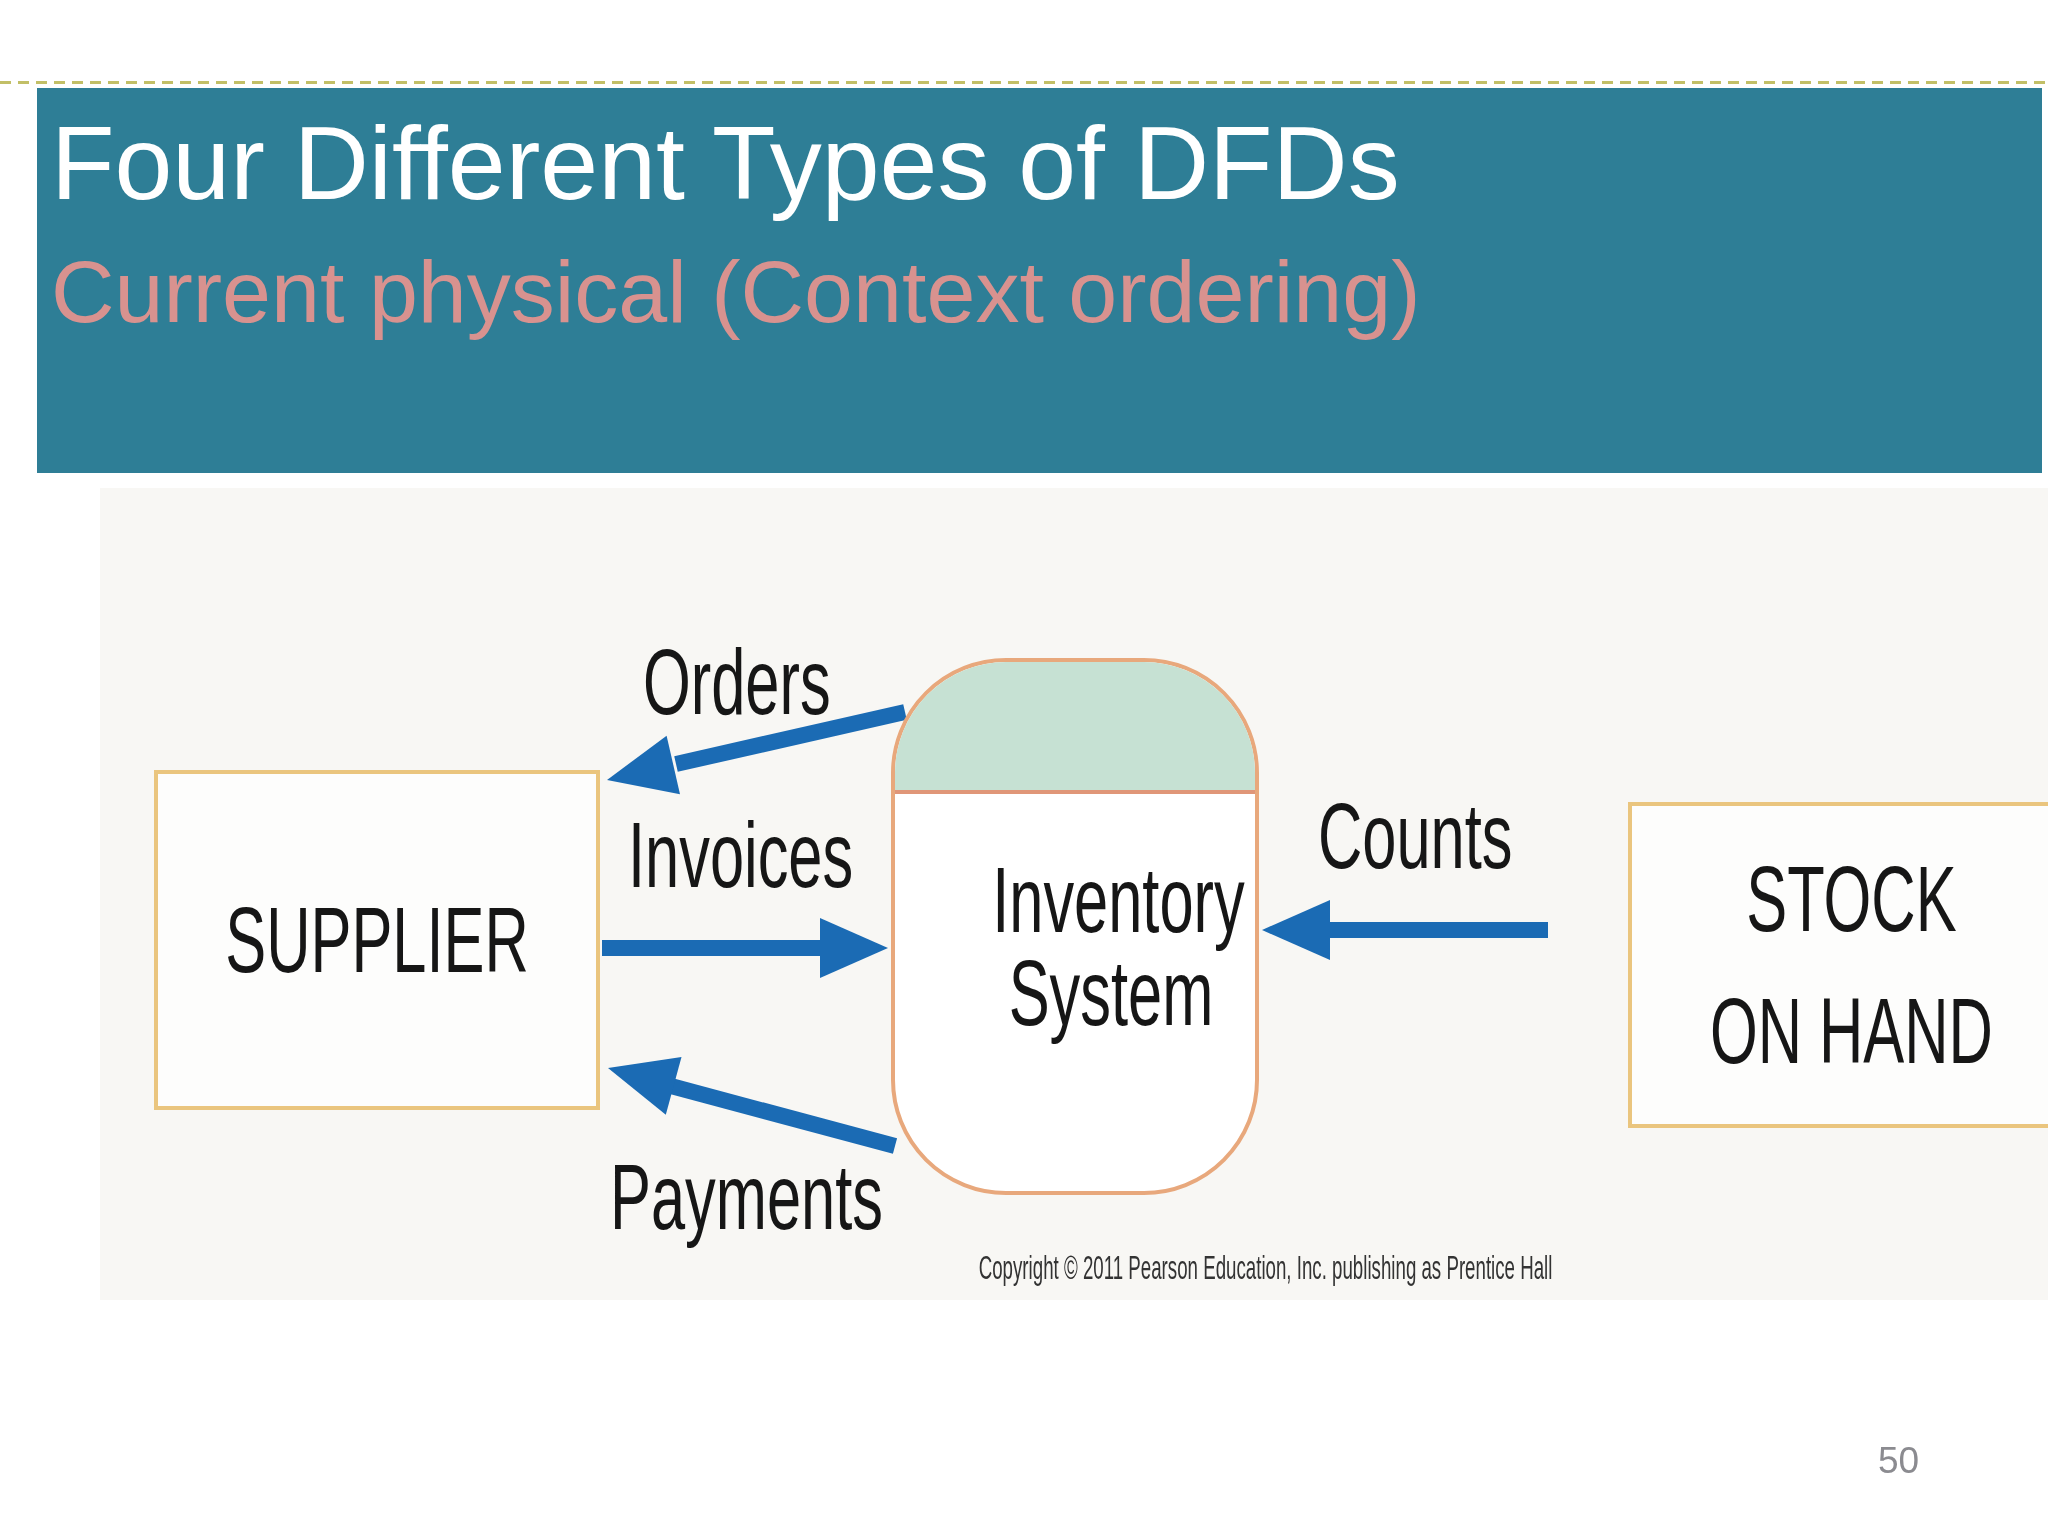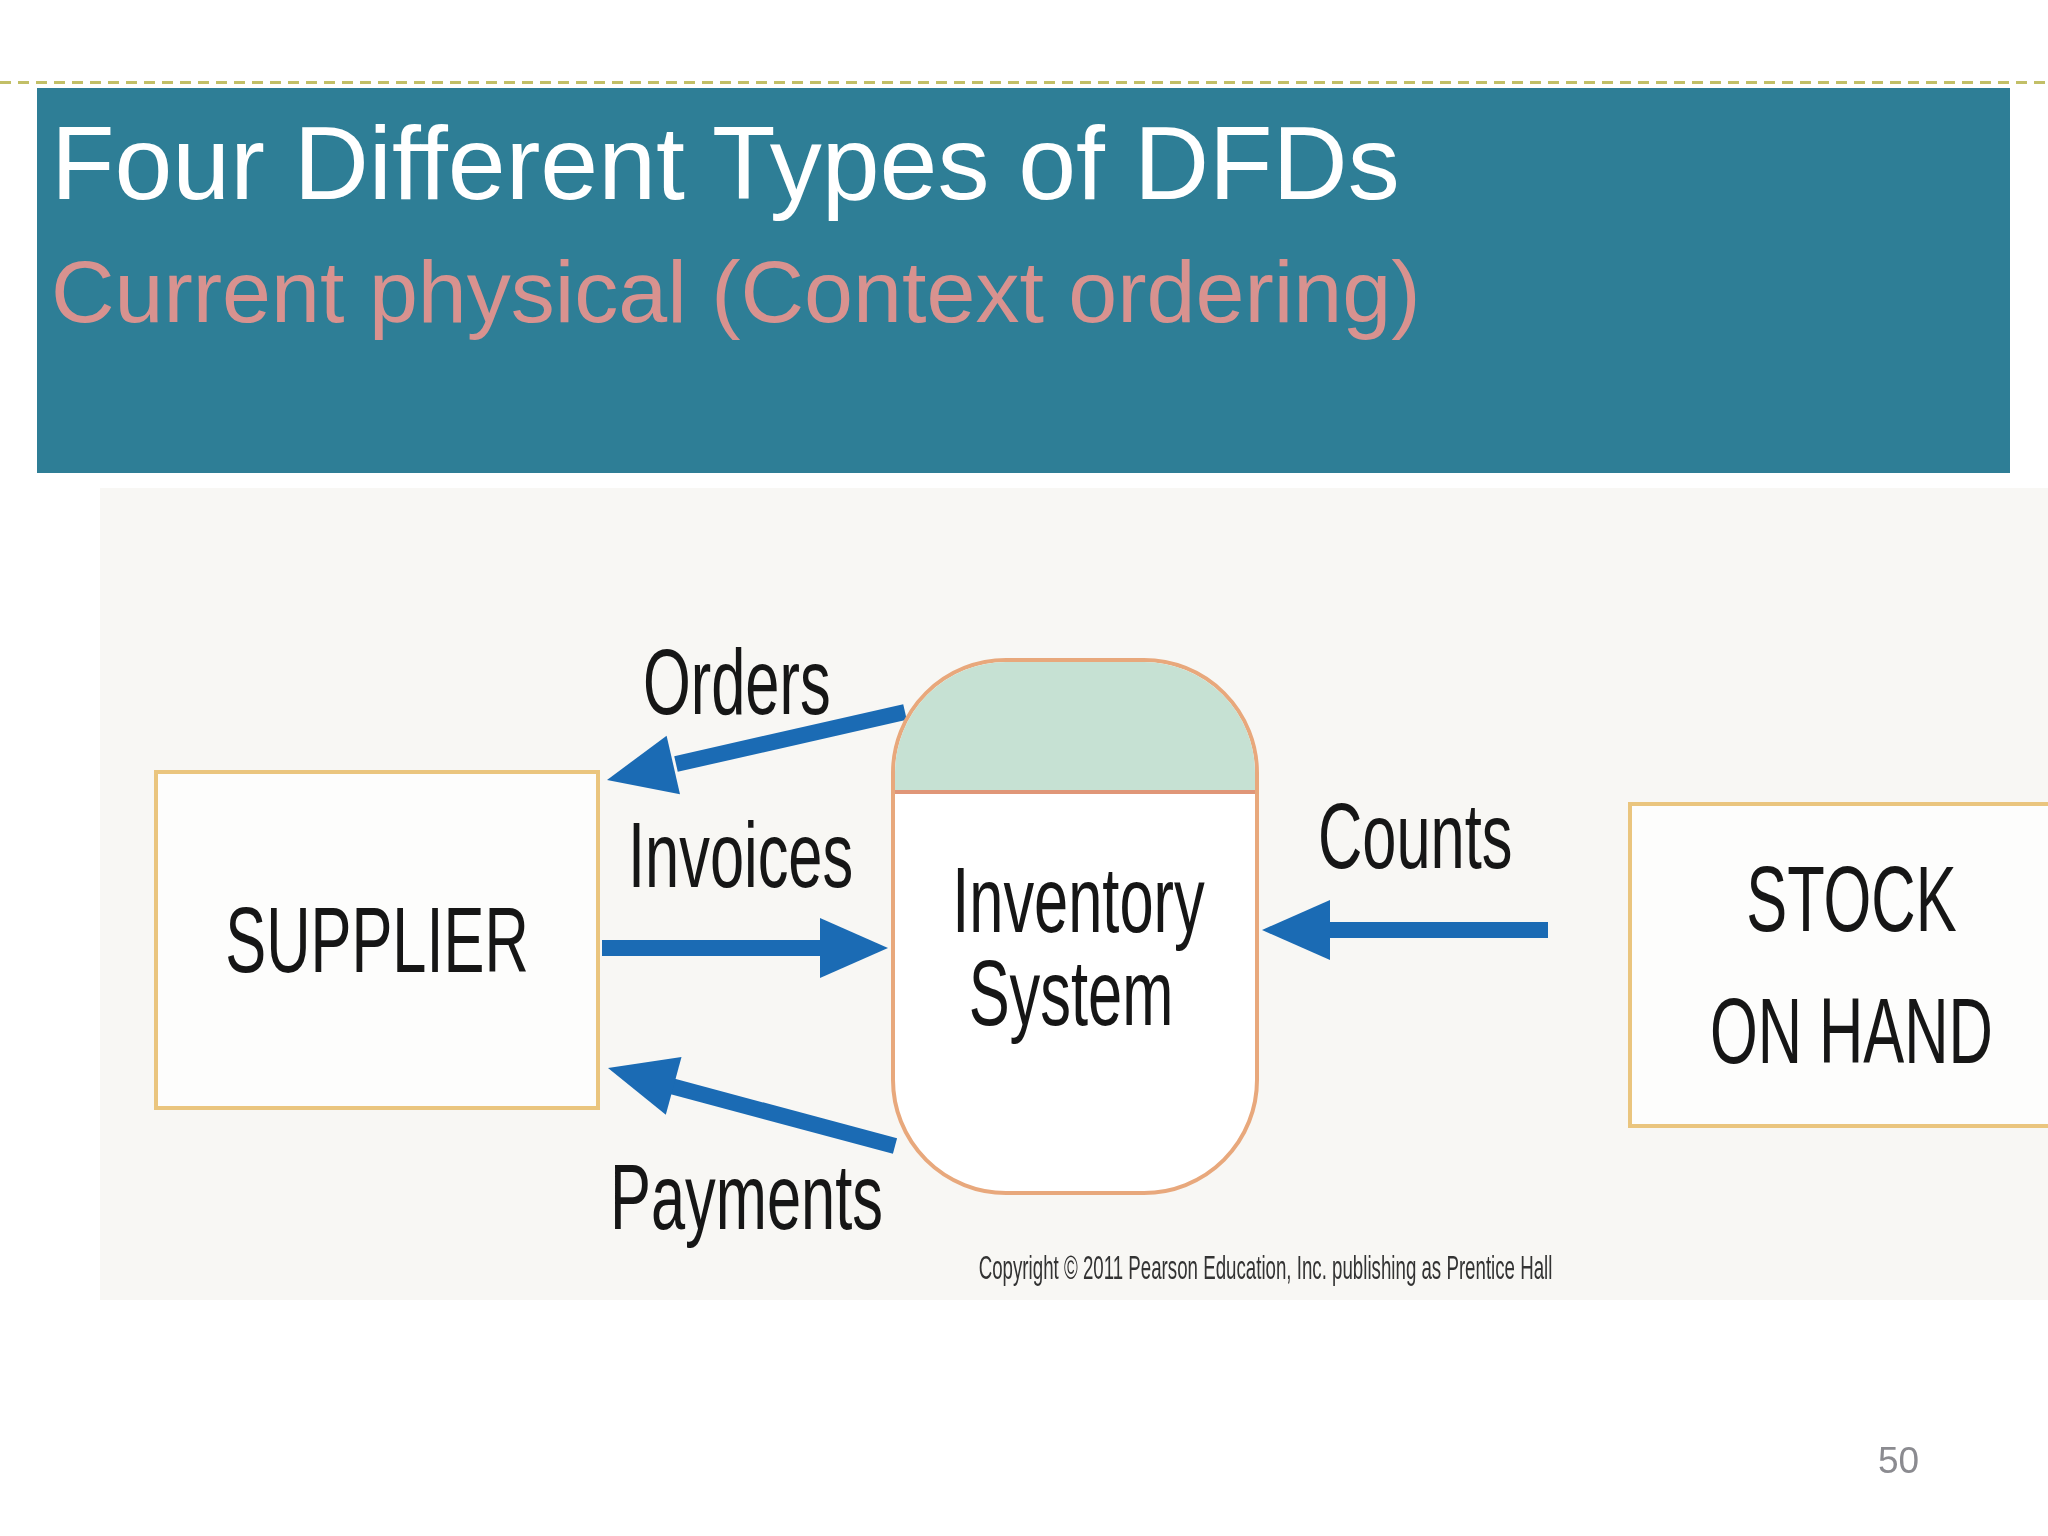--- a/index.html
+++ b/index.html
@@ -14,20 +14,21 @@
   .dashed-rule{
     left:0;top:81px;width:2048px;height:3px;
     background:repeating-linear-gradient(90deg,
       var(--dashed-line,#c2bf67) 0 11px, transparent 11px 18px);
   }
 
   
   .banner{
     left:37px;top:88px;width:1973px;height:385px;
     background:var(--banner,#2e7e96);
+    padding-left:32px;
   }
   .banner-title{
     position:absolute;left:14px;top:16px;
     font-size:104px;line-height:1.15;font-weight:400;
     color:var(--title-text,#ffffff);white-space:nowrap;
   }
   .banner-subtitle{
     position:absolute;left:14px;top:148px;
     font-size:88px;line-height:112px;font-weight:400;
     color:var(--subtitle-text,#d8928f);white-space:nowrap;
@@ -60,21 +61,21 @@
     border-radius:115px;background:#ffffff;overflow:hidden;
   }
   .process-top{
     width:100%;height:128px;
     background:var(--process-top-fill,#c6e1d3);
     border-bottom:4px solid var(--process-divider,#e09678);
   }
   .process-label{
     position:absolute;left:0;right:0;top:196px;
     text-align:center;color:var(--diagram-text,#161616);
-    font-size:93px;line-height:104px;
+    font-size:93px;line-height:104px;padding-left:40px;
   }
   .process-label .dg-text{transform-origin:50% 50%;}
 
   .flow-label{
     color:var(--diagram-text,#161616);
     font-size:93px;line-height:1.0;white-space:nowrap;
     transform:scaleX(0.66);transform-origin:0 0;
   }
   #orders-label{left:643px;top:636px;}
   #invoices-label{left:628px;top:809px;}

